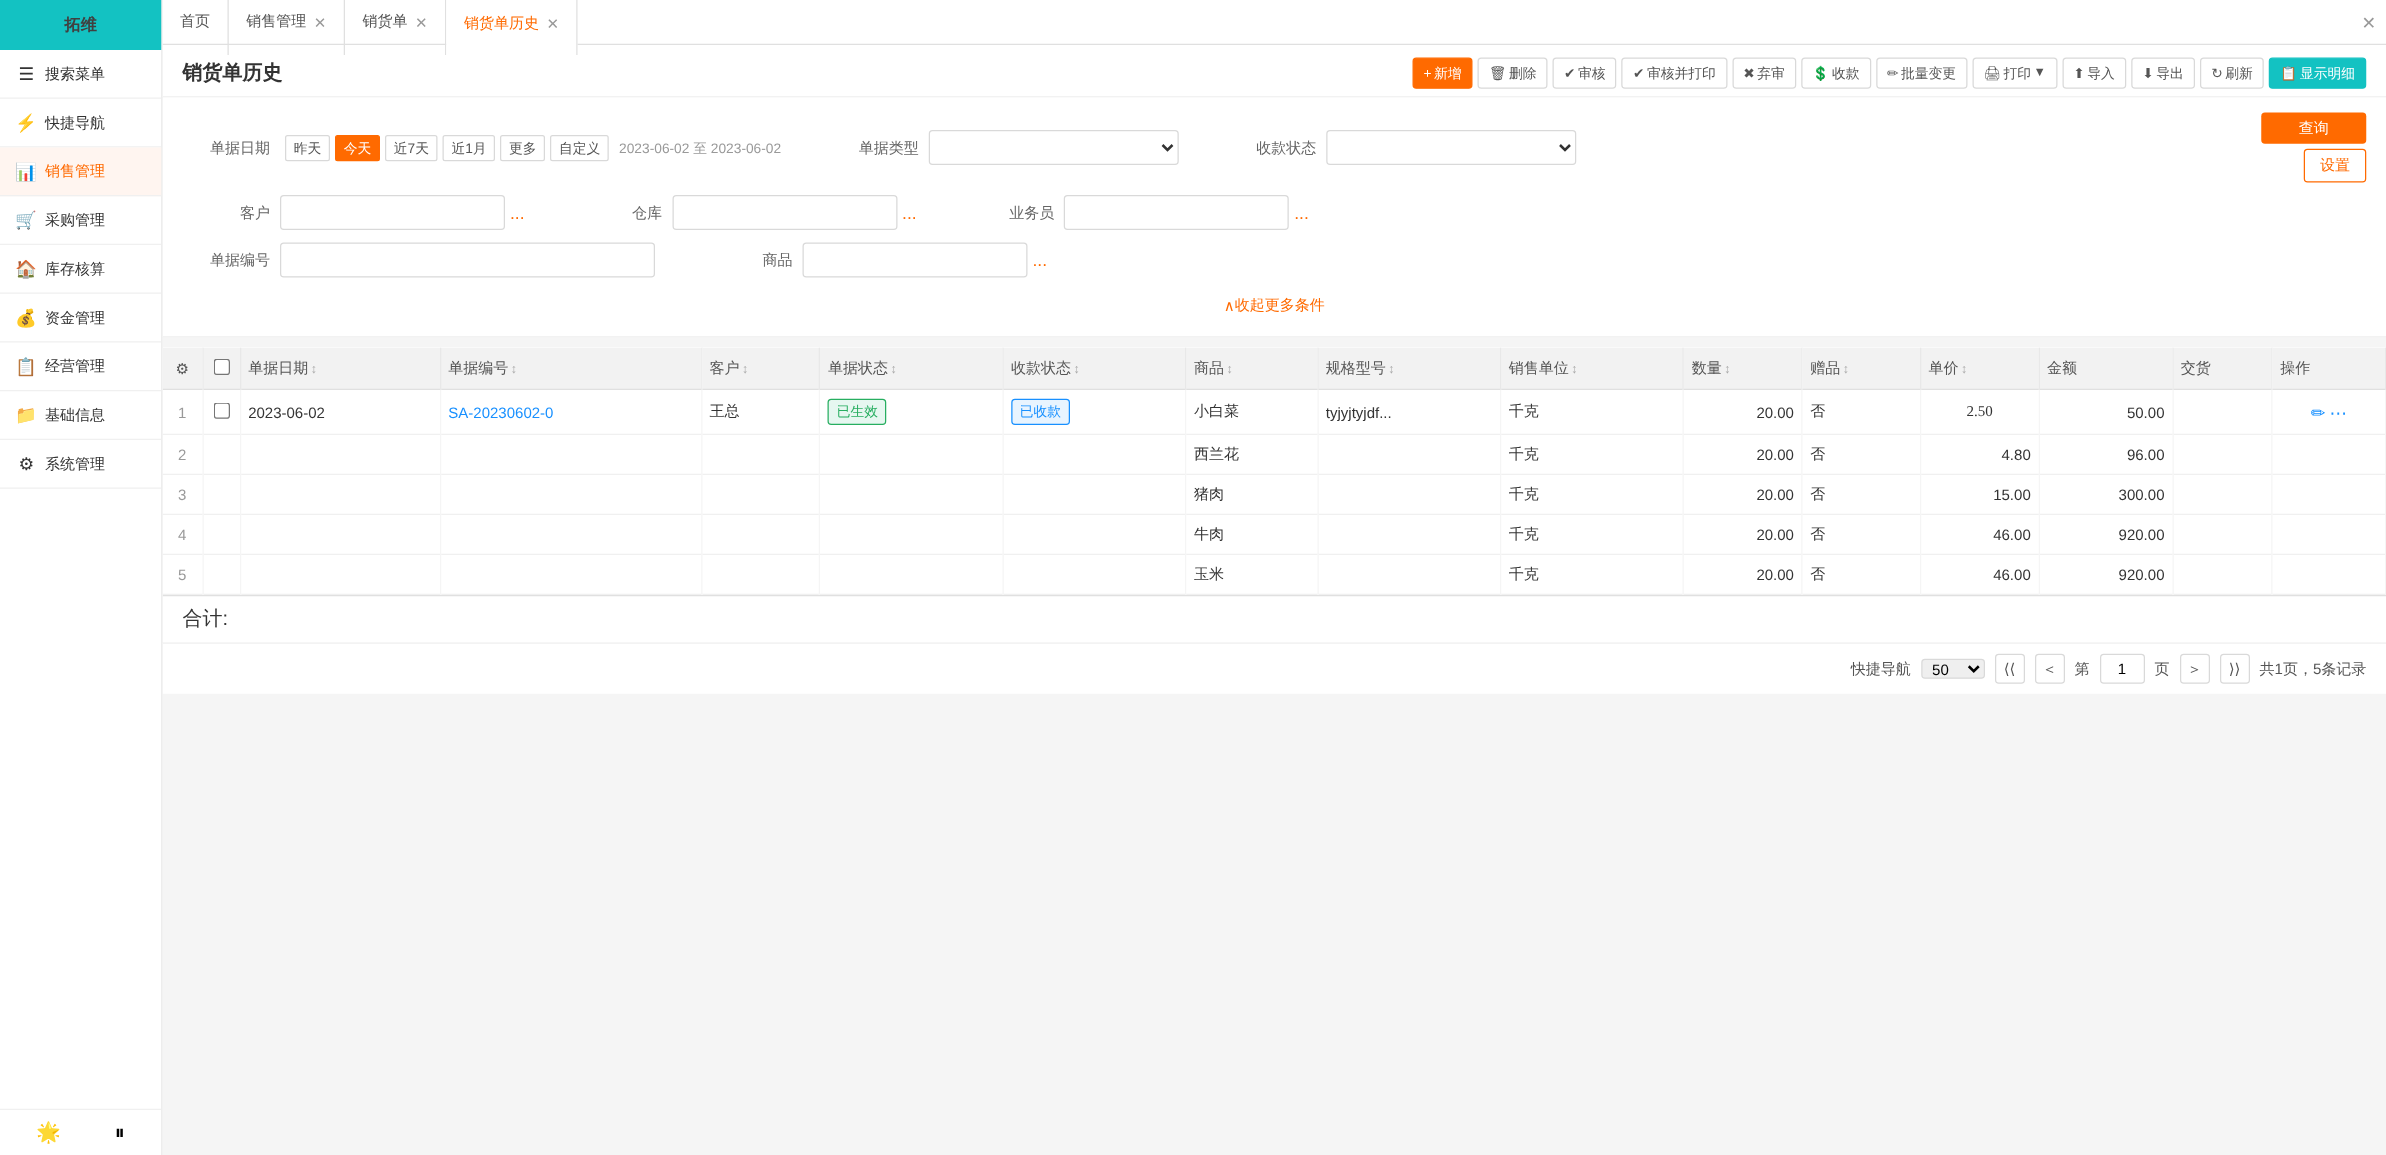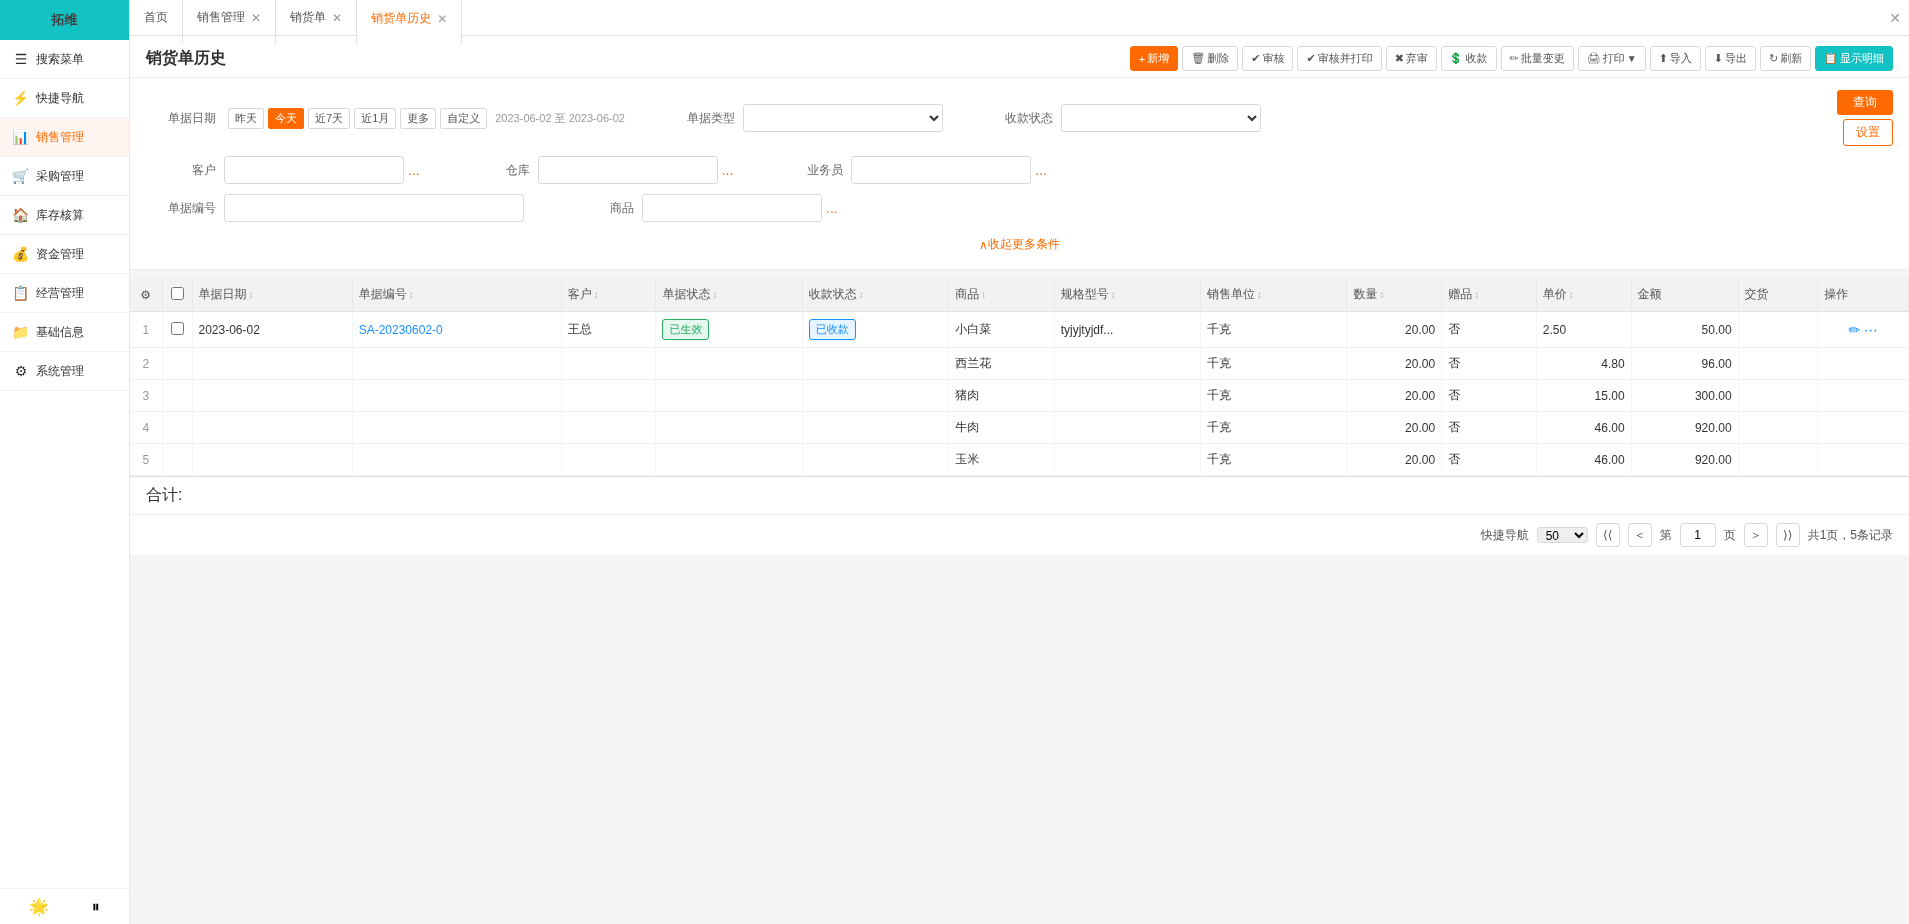--- a/index.html
+++ b/index.html
@@ -357,21 +357,21 @@
       background: #fff;
       border: 1px solid #ff6a00;
       color: #ff6a00;
       border-radius: 3px;
       cursor: pointer;
       font-size: 12px;
     }
     .query-btn {
       display: flex;
       align-items: center;
-      padding: 4px 16px;
+      padding: 4px 30px;
       background: #ff6a00;
       border: none;
       color: #fff;
       border-radius: 3px;
       cursor: pointer;
       font-size: 12px;
     }
     .btn-group-right {
       display: flex;
       flex-direction: column;
@@ -615,21 +615,21 @@
       <td>2023-06-02</td>
       <td style="color:#1890ff;cursor:pointer;">SA-20230602-0</td>
       <td>王总</td>
       <td><span class="badge badge-green">已生效</span></td>
       <td><span class="badge badge-blue">已收款</span></td>
       <td>小白菜</td>
       <td>tyjyjtyjdf...</td>
       <td>千克</td>
       <td style="text-align:right;">20.00</td>
       <td>否</td>
-      <td style="text-align:left;">2.50</td>
+      <td style="text-align:center;font-family:Liberation Serif, serif;">2.50</td>
       <td style="text-align:right;">50.00</td>
       <td></td>
       <td style="text-align:center;">
         <span class="action-link">✏</span> <span class="action-link">⋯</span>
       </td>
     </tr>
             <tr>
       <td style="text-align:center;color:#999;">2</td>
       <td style="text-align:center;"></td>
       <td></td>

